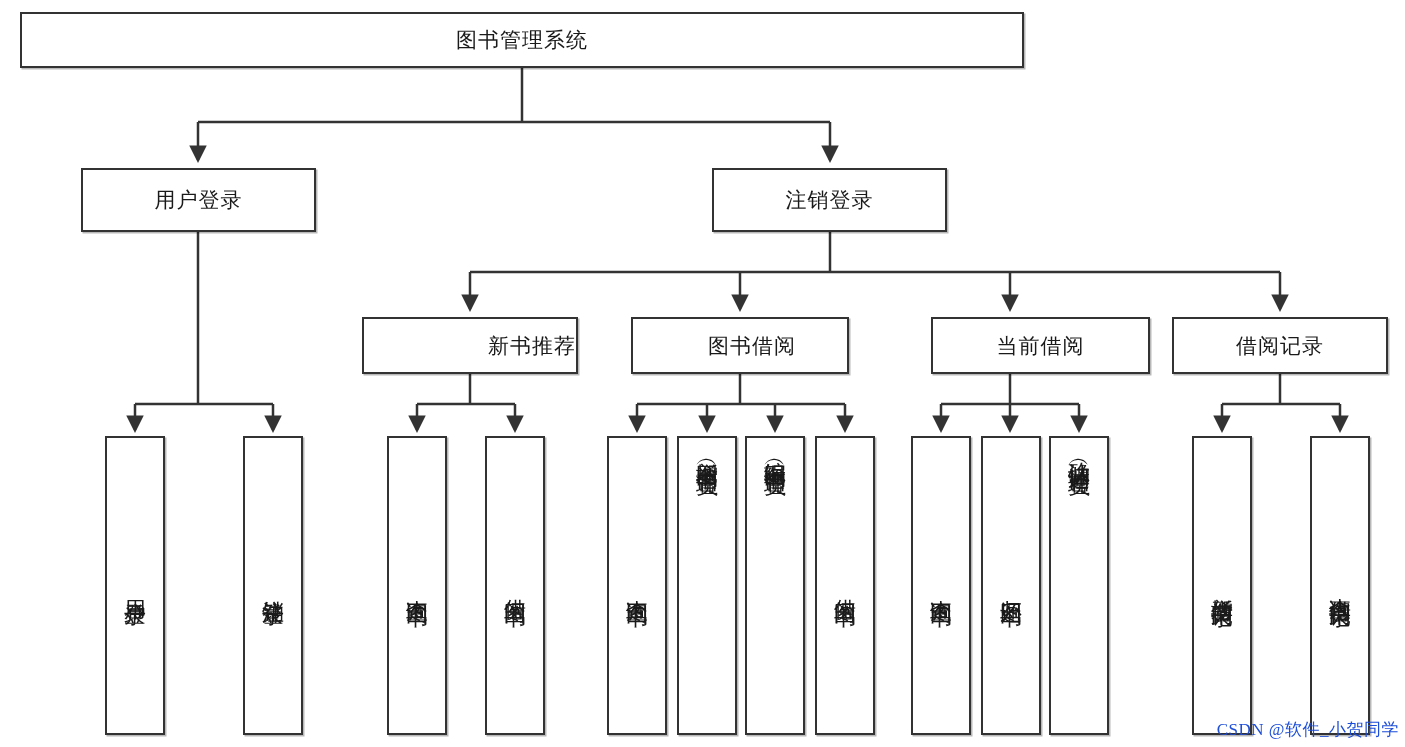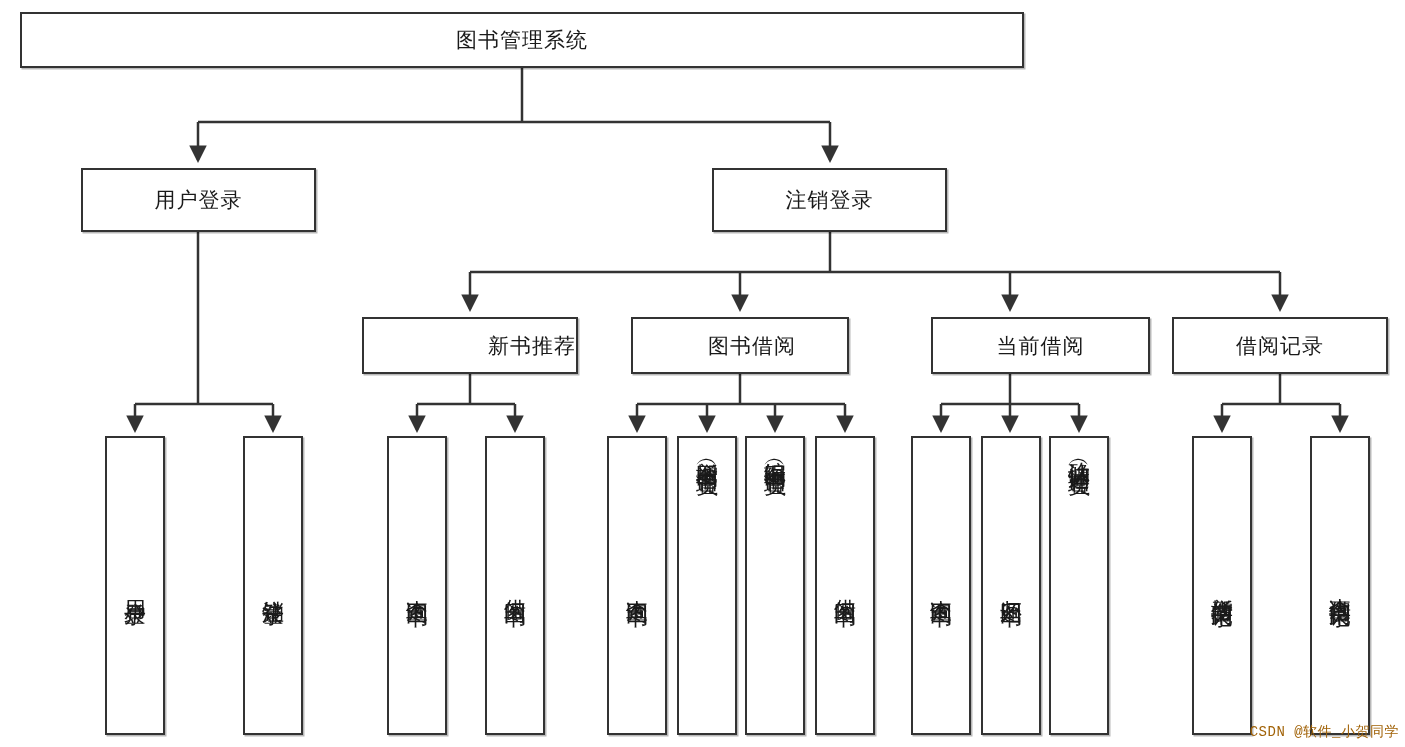--- a/index.html
+++ b/index.html
@@ -56,25 +56,25 @@
     display: block;
   }
   .node.v.mid {
     align-items: center;
     padding-top: 0;
   }
   .watermark {
     position: absolute;
     right: 6px;
     bottom: 6px;
-    font-size: 14px;
-    color: #a16207;
+    font-size: 17px;
+    color: #1d4ed8;
     letter-spacing: 0.5px;
     white-space: nowrap;
-    font-family: Liberation Mono, monospace;
+    font-family: Liberation Serif, serif;
   }
 </style>
 </head>
 <body>
 
 <div id="canvas">
 
   <svg id="wires" viewBox="0 0 1405 747" xmlns="http://www.w3.org/2000/svg">
     <defs>
       <marker id="arrow" viewBox="0 0 12 12" refX="10" refY="6" markerWidth="7" markerHeight="7" orient="auto-start-reverse">

